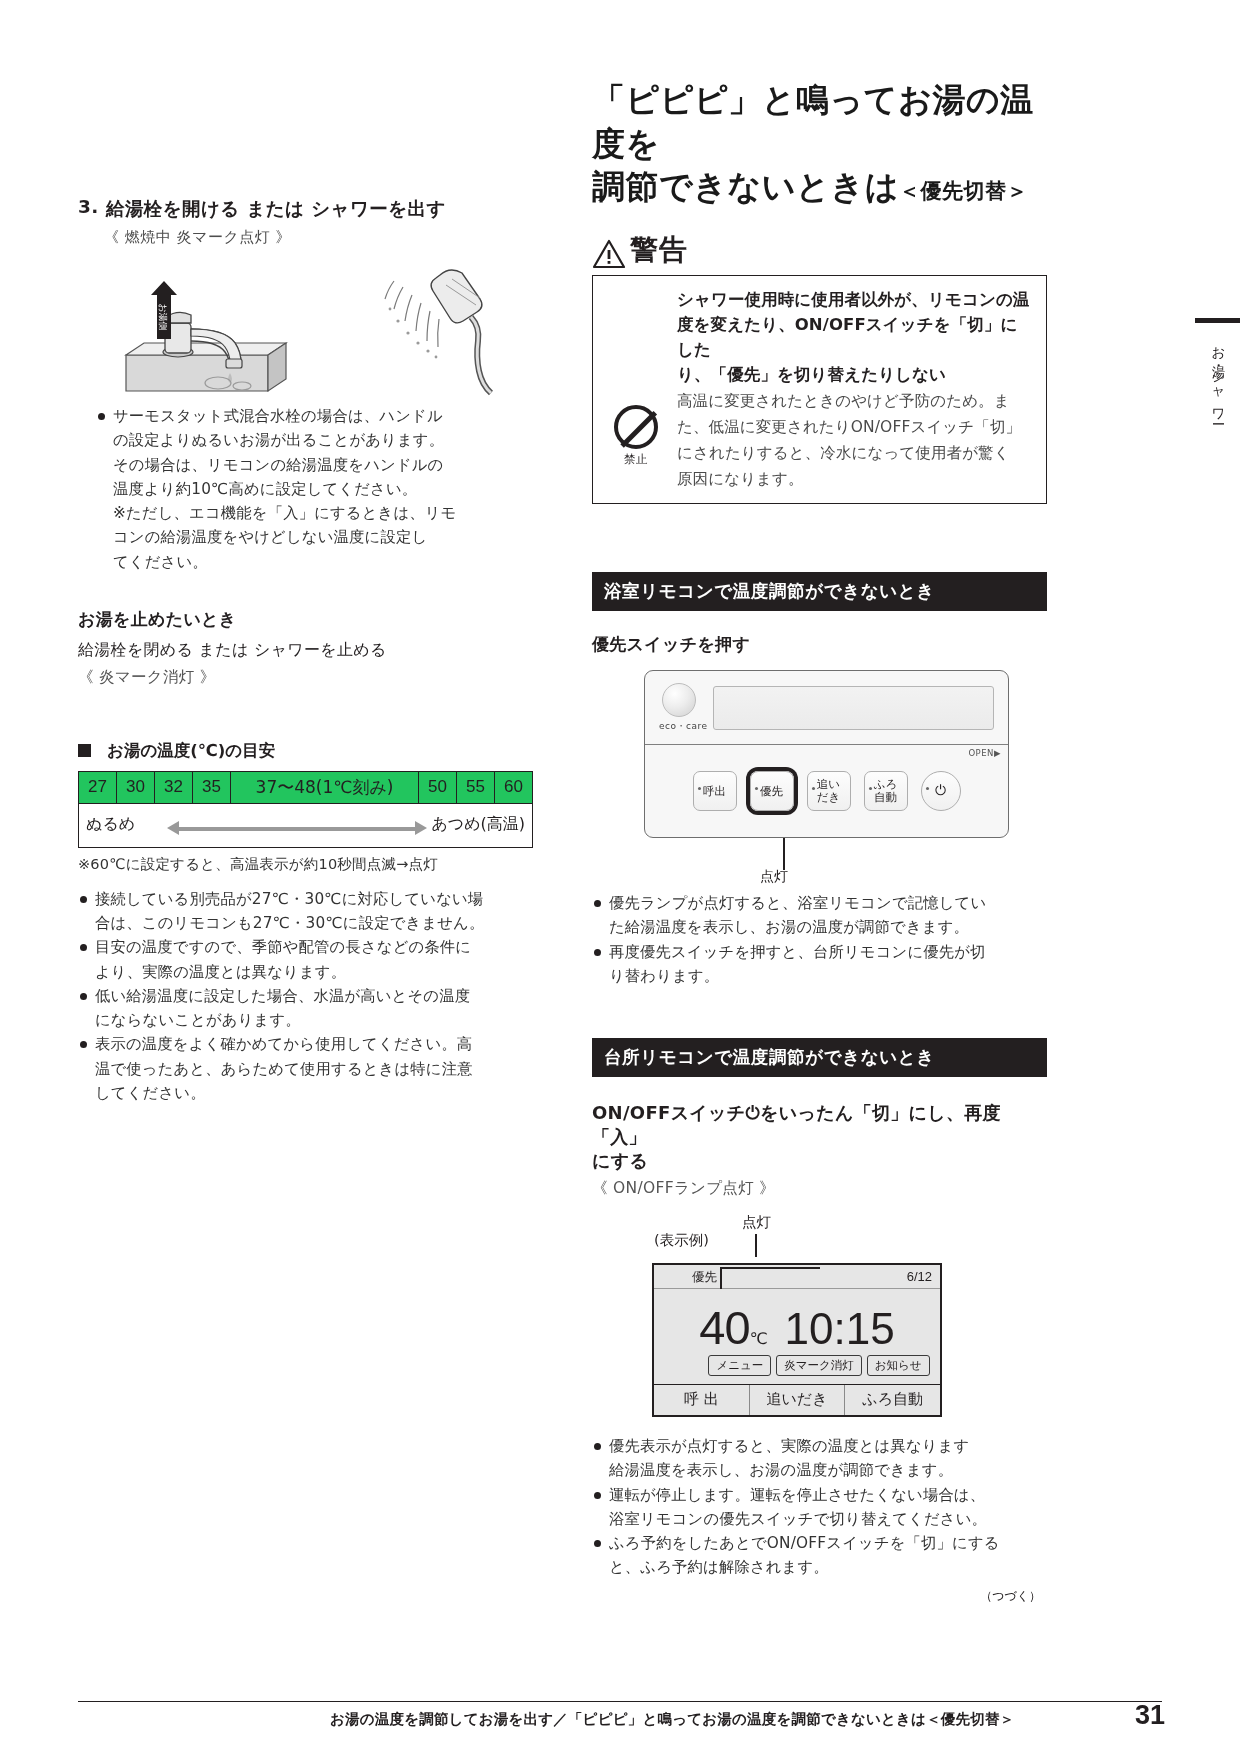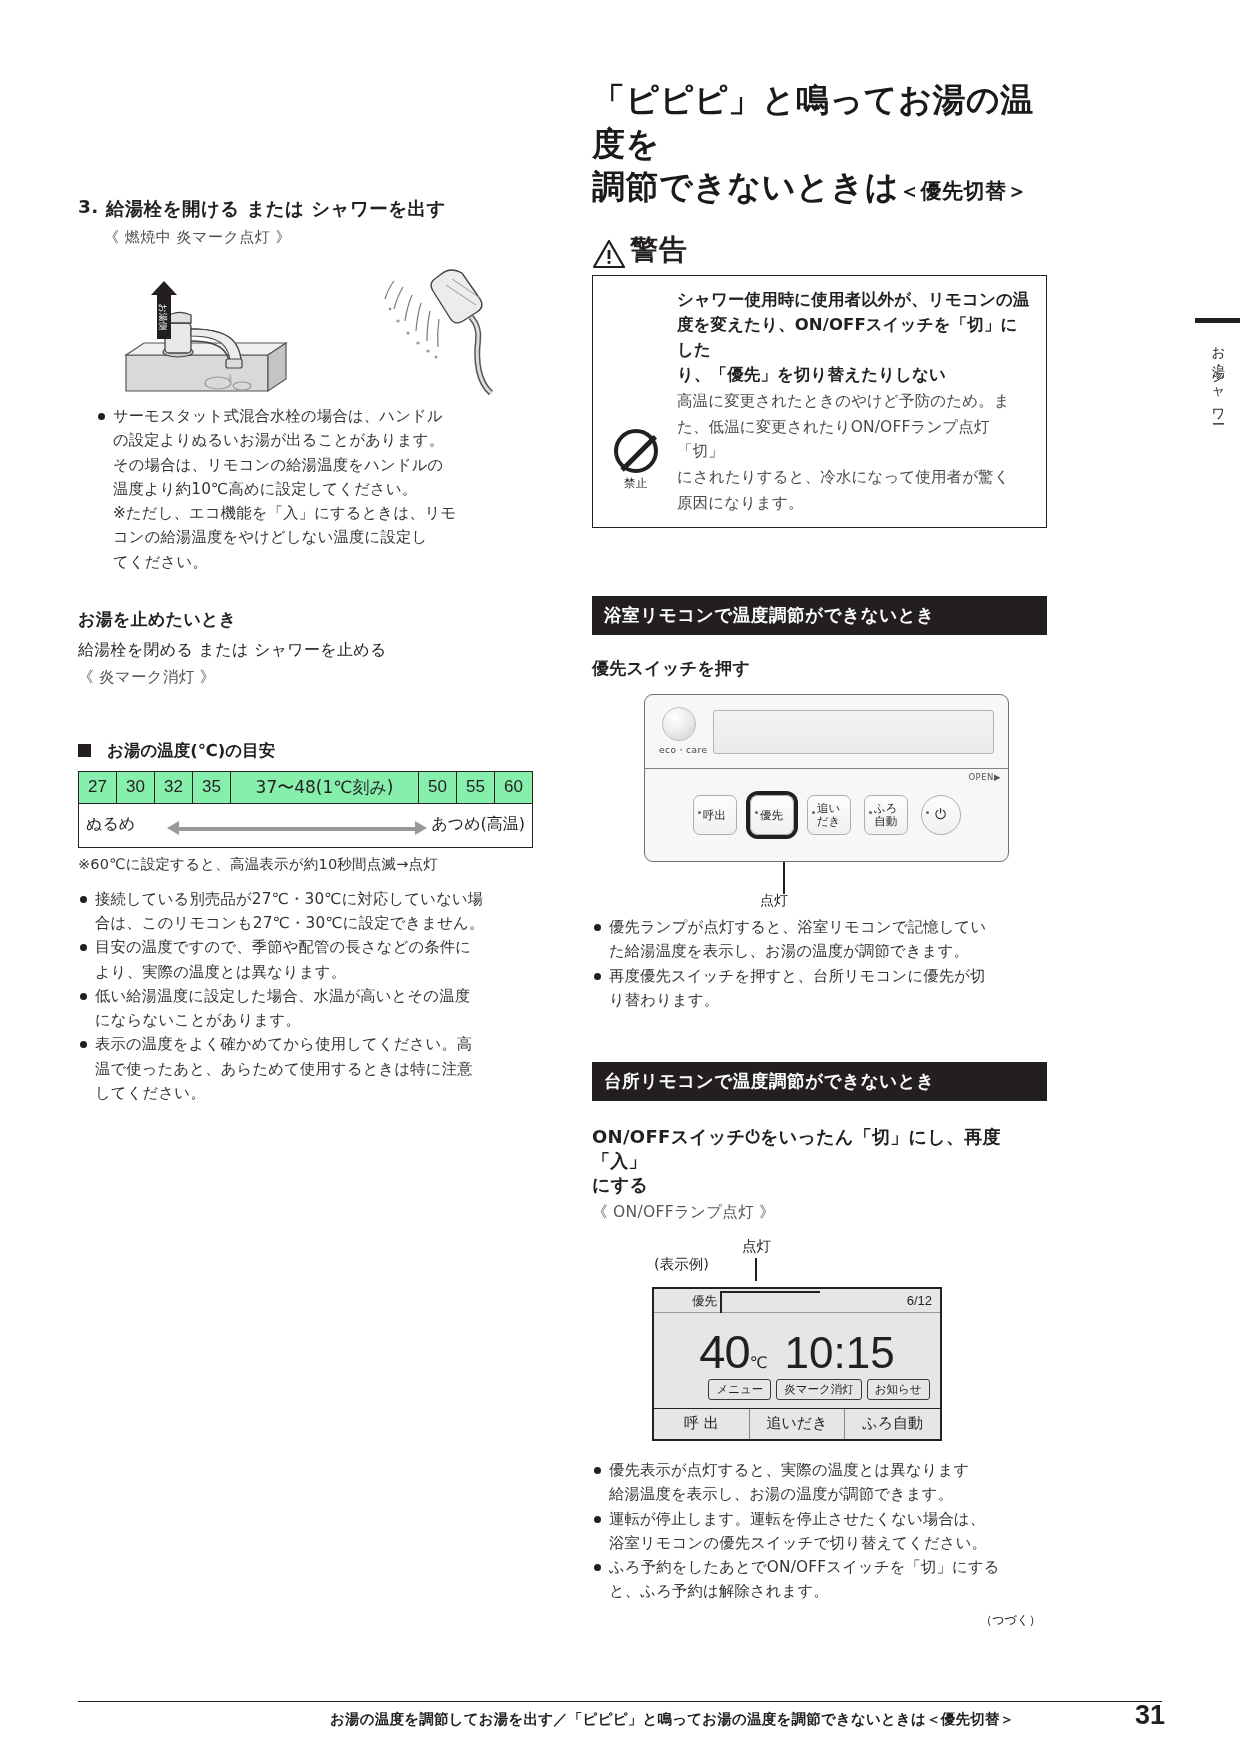--- a/index.html
+++ b/index.html
@@ -47,21 +47,21 @@
   .p-norm { font-size:16px; letter-spacing:.3px; color:#231f20; }
   .p-gray { font-size:15.5px; color:#555; letter-spacing:.3px; }
 
   
   .sq-head { font-size:16.5px; font-weight:bold; display:flex; align-items:center; gap:16px; }
   .sq { width:13px; height:13px; background:#231f20; display:inline-block; }
 
   
   table.temp { border-collapse:collapse; width:455px; margin-top:9px; font-size:17px; }
   table.temp td {
-    border:1px solid #231f20; text-align:center; padding:4px 0; background:#86efac;
+    border:1px solid #231f20; text-align:center; padding:4px 0; background:#22c55e;
     font-weight:500;
   }
   table.temp td.white { background:#ffffff; }
   .scale-row { position:relative; height:43px; }
   .scale-row .lbl-l { position:absolute; left:7px; top:10px; font-size:16px; }
   .scale-row .lbl-r { position:absolute; right:7px; top:10px; font-size:16px; }
   .arrow-wrap { position:absolute; left:88px; right:105px; top:20px; height:10px; }
   .arrow-line { position:absolute; left:10px; right:10px; top:3px; height:4px; background:#999; }
   .arrow-l, .arrow-r { position:absolute; top:-3px; width:0; height:0;
      border-top:7px solid transparent; border-bottom:7px solid transparent; }
@@ -111,21 +111,21 @@
           background:radial-gradient(circle at 36% 30%, #ffffff 0%, #ededed 45%, #cfcfcf 100%);
           border:1px solid #bdbdbd; margin:0 auto; }
   .eco-lbl { font-size:9px; color:#444; letter-spacing:.5px; margin-top:3px; white-space:nowrap; }
   .lcd-blank { flex:1; height:44px; border:1.3px solid #b5b5b5; border-radius:3px;
                background:linear-gradient(#f2f2f2,#ebebeb); }
   .remote-bot { position:relative; height:92px; }
   .open-lbl { position:absolute; right:7px; top:3px; font-size:8.5px; color:#555; letter-spacing:.5px; }
   .btn-row { display:flex; align-items:center; justify-content:center; gap:13px; padding-top:26px; }
   .rbtn { width:44px; height:40px; border:1.2px solid #aeaeae; border-radius:7px;
           background:linear-gradient(#fdfdfd,#f0f0f0); display:flex; align-items:center;
-          justify-content:center; font-size:11.5px; line-height:1.12; text-align:right;
+          justify-content:center; font-size:11.5px; line-height:1.12; text-align:center;
           position:relative; }
   .rbtn .dot { position:absolute; left:4px; top:15px; width:3px; height:3px; border-radius:50%; background:#666; }
   .rbtn.hi { box-shadow:0 0 0 4px #231f20; border-radius:8px; }
   .rbtn.pw { border-radius:50%; width:40px; }
   .pw-glyph { font-size:14px; }
   .callout { position:relative; height:52px; margin-left:52px; width:365px; }
   .callout .vline { position:absolute; left:139px; top:0; width:2.2px; height:32px; background:#231f20; }
   .callout .ctext { position:absolute; left:116px; top:30px; font-size:14px; }
 
   
@@ -323,21 +323,21 @@
     <div class="warn-box">
       <div class="warn-icon">
         <div class="prohibit"></div>
         <div class="prohibit-lbl jp">禁止</div>
       </div>
       <div class="warn-body">
         <div class="warn-strong jp">シャワー使用時に使用者以外が、リモコンの温</div>
         <div class="warn-strong jp">度を変えたり、ON/OFFスイッチを「切」にした</div>
         <div class="warn-strong jp">り、「優先」を切り替えたりしない</div>
         <div class="warn-desc jp">高温に変更されたときのやけど予防のため。ま</div>
-        <div class="warn-desc jp">た、低温に変更されたりON/OFFランプ点灯「切」</div>
+        <div class="warn-desc jp">た、低温に変更されたりON/OFFスイッチ「切」</div>
         <div class="warn-desc jp">にされたりすると、冷水になって使用者が驚く</div>
         <div class="warn-desc jp">原因になります。</div>
       </div>
     </div>
 
     <div class="black-bar jp" style="margin-top:68px;">浴室リモコンで温度調節ができないとき</div>
 
     <div class="sub-head jp" style="margin-top:22px;">優先スイッチを押す</div>
 
     <div class="remote">

